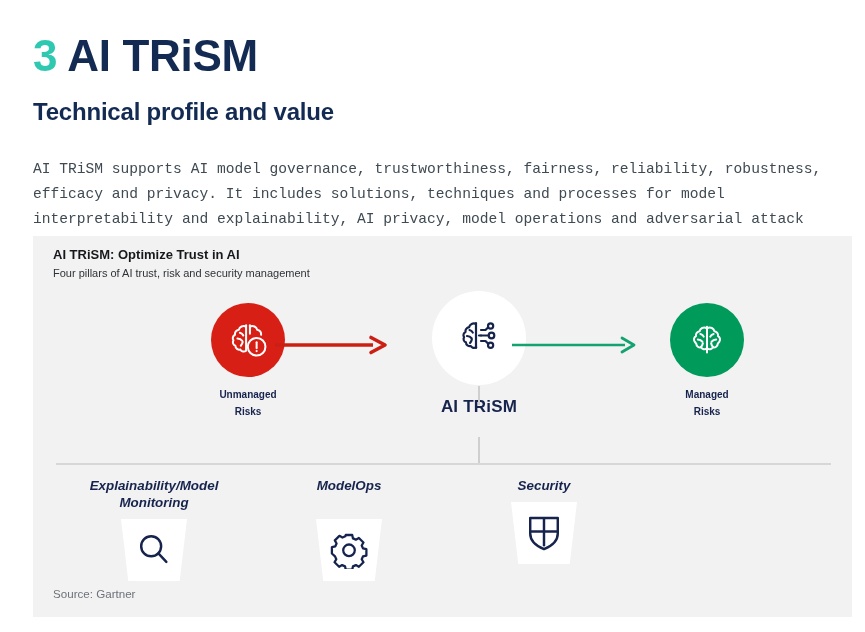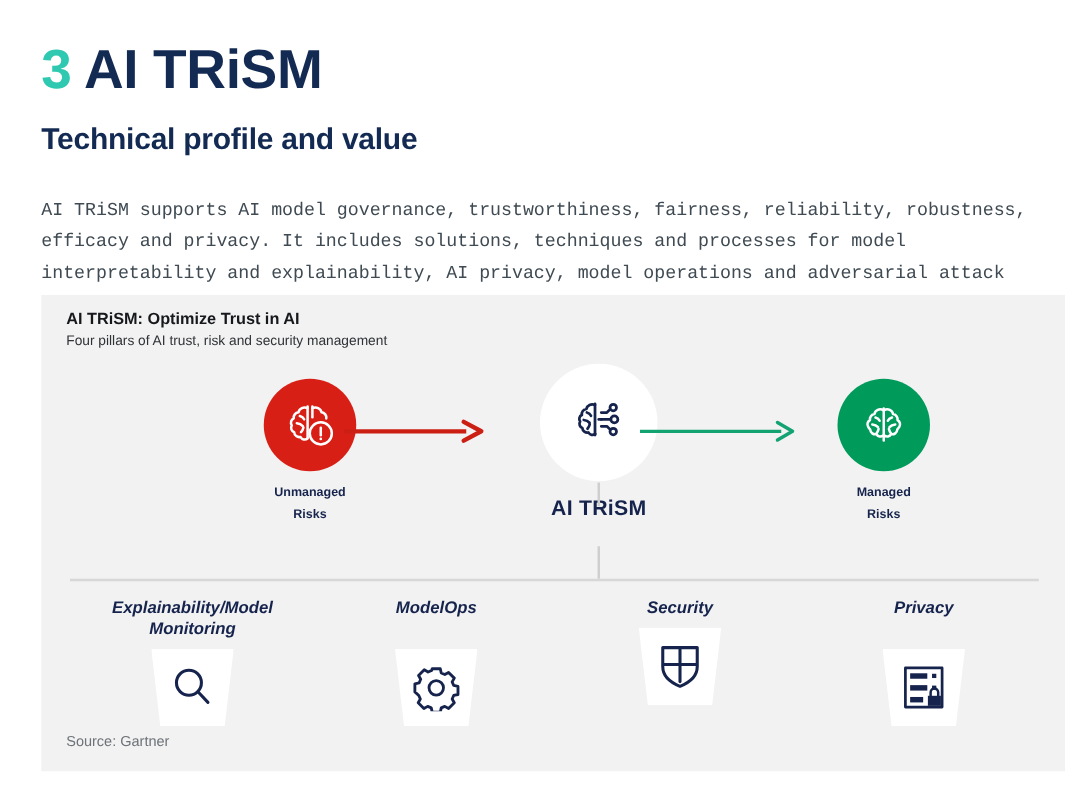--- a/index.html
+++ b/index.html
@@ -251,35 +251,15 @@
       <span>
         <svg width="34" height="38" viewBox="0 0 36 40" fill="none" stroke="#16244d" stroke-width="2.6" stroke-linejoin="round" stroke-linecap="round">
           <path d="M3.4 4.2h29.2v16.2c0 8.4-6.3 13.2-14.6 16.6C9.7 33.6 3.4 28.8 3.4 20.4z"></path>
           <line x1="18" y1="4.5" x2="18" y2="33"></line>
           <line x1="4" y1="18.5" x2="32" y2="18.5"></line>
         </svg>
       </span>
     </div>
   </div>
 
-  <div class="pillar" style="left:616px;top:241px;">
-    <div class="pillar-label">
-      <div>Privacy</div>
-      <div></div>
-    </div>
-    <div class="pillar-shape" style="margin-top:25px;">
-      <span>
-        <svg width="36" height="38" viewBox="0 0 38 40" fill="none" stroke="#16244d" stroke-width="2.3" stroke-linejoin="round" stroke-linecap="round">
-          <rect x="3.5" y="3.5" width="31" height="33"></rect>
-          <rect x="7.5" y="8" width="14.5" height="4.6" fill="#16244d" stroke="none"></rect>
-          <rect x="7.5" y="18" width="14.5" height="4.6" fill="#16244d" stroke="none"></rect>
-          <rect x="7.5" y="28" width="11" height="4.6" fill="#16244d" stroke="none"></rect>
-          <rect x="26" y="8.4" width="3.6" height="3.6" fill="#16244d" stroke="none"></rect>
-          <rect x="26" y="18.4" width="3.6" height="3.6" fill="#16244d" stroke="none"></rect>
-          <rect x="22.5" y="27" width="11" height="8.5" fill="#16244d" stroke="none"></rect>
-          <path d="M24.8 27v-3a3.2 3.2 0 0 1 6.4 0v3" fill="none" stroke="#16244d" stroke-width="2.1"></path>
-        </svg>
-      </span>
-    </div>
-  </div>
 
   <div id="source">Source: Gartner</div>
 </div>
 
 </body></html>

